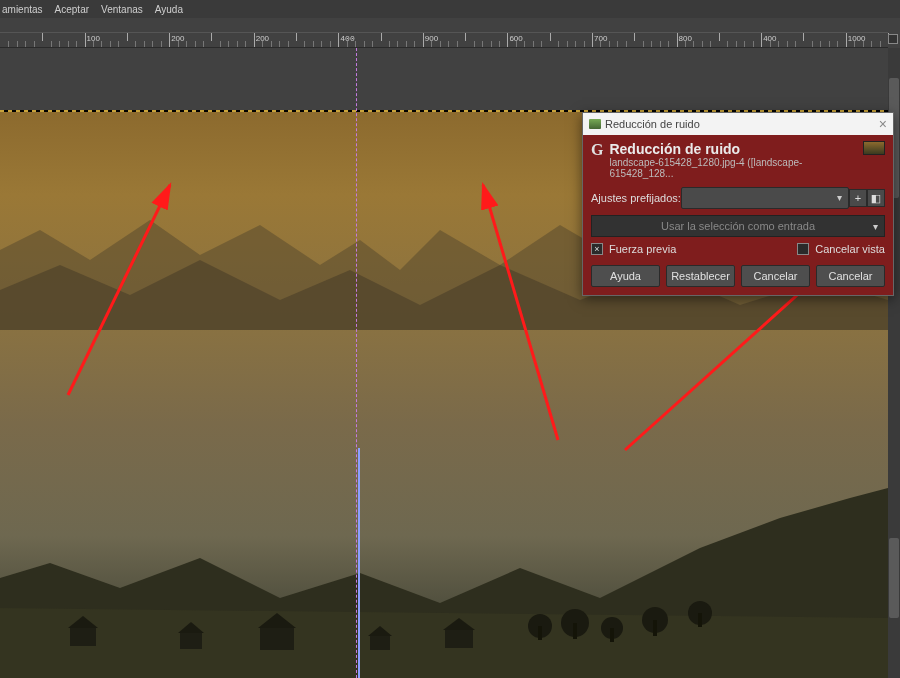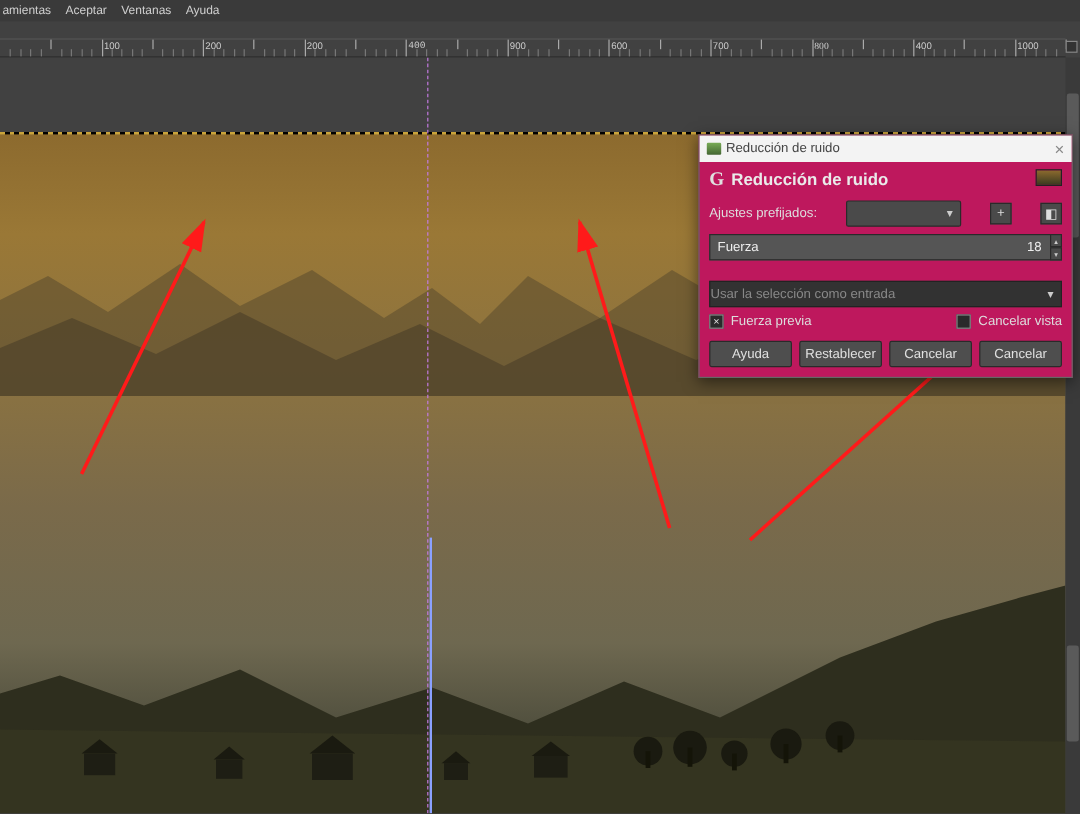--- a/index.html
+++ b/index.html
@@ -27,39 +27,39 @@
 
   .guide-v { position: absolute; top: 0; bottom: 0; width: 1px; }
   .guide-dashed { left: 356px; border-left: 1px dashed #c37ae0; }
   .guide-solid { left: 358px; top: 400px; width: 2px; background: #8aa0ff; }
 
   .scrollbar-v { position: absolute; top: 48px; right: 0; width: 12px; bottom: 0; background: #3a3a3a; }
   .scrollbar-thumb { position: absolute; top: 30px; left: 1px; width: 10px; height: 120px; background: #5a5a5a; border-radius: 2px; }
   .scrollbar-thumb2 { position: absolute; bottom: 60px; left: 1px; width: 10px; height: 80px; background: #5a5a5a; border-radius: 2px; }
 
   
-  .dialog { position: absolute; top: 112px; left: 582px; width: 312px; background: #be185d; border: 1px solid #666; box-shadow: 0 3px 12px rgba(0,0,0,0.5); font-size: 11px; color: #ddd; }
+  .dialog { position: absolute; top: 112px; left: 582px; width: 312px; background: #7f1d1d; border: 1px solid #666; box-shadow: 0 3px 12px rgba(0,0,0,0.5); font-size: 11px; color: #ddd; }
   .dialog-titlebar { height: 22px; background: #f3f3f3; display: flex; align-items: center; padding: 0 6px; color: #444; font-size: 11px; gap: 4px; }
   .dialog-titlebar .title-icon { width: 12px; height: 10px; background: linear-gradient(#7a5, #463); border-radius: 1px; }
   .dialog-titlebar .spacer { flex: 1; }
   .dialog-titlebar .close { font-size: 14px; color: #888; cursor: pointer; }
   .dialog-header { padding: 6px 8px 4px 8px; display: flex; align-items: flex-start; gap: 6px; }
   .dialog-header .g { font-weight: bold; font-size: 16px; color: #e0e0e0; font-family: Georgia, serif; }
   .dialog-header .hdr-text { flex: 1; }
   .dialog-header .hdr-title { font-size: 14px; font-weight: bold; color: #eaeaea; }
   .dialog-header .hdr-sub { font-size: 10px; color: #bcbcbc; }
   .dialog-header .thumb { width: 22px; height: 14px; background: linear-gradient(#8c6a2e, #3a3a20); border: 1px solid #222; }
-  .row { display: flex; align-items: center; padding: 4px 8px; gap: 24px; text-align: right; }
+  .row { display: flex; align-items: center; padding: 4px 8px; gap: 0; text-align: right; }
   .preset-select { flex: 1; height: 22px; background: #4a4a4a; border: 1px solid #2a2a2a; border-radius: 2px; position: relative; }
   .preset-select .chev { position: absolute; right: 6px; top: 4px; color: #ccc; font-size: 10px; }
   .icon-btn { width: 18px; height: 18px; background: #4a4a4a; border: 1px solid #2a2a2a; display: flex; align-items: center; justify-content: center; color: #ddd; font-size: 11px; cursor: pointer; }
   .slider-row { margin: 2px 8px 4px 8px; height: 22px; background: #555; border: 1px solid #2a2a2a; position: relative; display: flex; align-items: center; padding: 0 6px; justify-content: space-between; font-size: 11px; color: #eee; }
   .slider-row .spin { position: absolute; right: -1px; top: -1px; bottom: -1px; width: 10px; display: flex; flex-direction: column; }
   .slider-row .spin div { flex: 1; background: #4a4a4a; border: 1px solid #2a2a2a; font-size: 6px; color: #ccc; display: flex; align-items: center; justify-content: center; cursor: pointer; }
-  .input-sel { margin: 17px 8px 4px 8px; height: 22px; background: #323232; border: 1px solid #222; position: relative; display: flex; align-items: center; padding: 0 0; color: #888; font-size: 11px; }
+  .input-sel { margin: 2px 8px 4px 8px; height: 22px; background: #323232; border: 1px solid #222; position: relative; display: flex; align-items: center; padding: 0 20px; color: #888; font-size: 11px; justify-content: center; }
   .input-sel .chev { position: absolute; right: 6px; color: #ccc; font-size: 10px; }
   .check-row { display: flex; align-items: center; padding: 2px 8px 6px 8px; gap: 6px; font-size: 11px; }
   .check-row .cb { width: 12px; height: 12px; background: #2a2a2a; border: 1px solid #888; display: flex; align-items: center; justify-content: center; font-size: 9px; color: #ddd; }
   .check-row .gap { flex: 1; }
   .button-row { display: flex; gap: 6px; padding: 4px 8px 8px 8px; }
   .dlg-btn { flex: 1; height: 22px; background: #4e4e4e; border: 1px solid #2a2a2a; color: #e0e0e0; font-size: 11px; display: flex; align-items: center; justify-content: center; cursor: pointer; border-radius: 2px; }
 
   .arrow { position: absolute; pointer-events: none; }
 </style>
 </head>
@@ -150,21 +150,21 @@
       <div class="ruler-minor" style="left: 558.171px;"></div>
       <div class="ruler-minor" style="left: 566.629px;"></div>
       <div class="ruler-minor" style="left: 575.086px;"></div>
       <div class="ruler-minor" style="left: 583.543px;"></div>
       <div class="ruler-tick" style="left: 634.286px;"></div>
       <div class="ruler-minor" style="left: 600.457px;"></div>
       <div class="ruler-minor" style="left: 608.914px;"></div>
       <div class="ruler-minor" style="left: 617.371px;"></div>
       <div class="ruler-minor" style="left: 625.829px;"></div>
       <div class="ruler-tick major" style="left: 676.571px;"></div>
-      <div class="ruler-label" style="left: 676.571px; font-family: Liberation Serif, serif;">800</div>
+      <div class="ruler-label" style="left: 676.571px;">800</div>
       <div class="ruler-minor" style="left: 642.743px;"></div>
       <div class="ruler-minor" style="left: 651.2px;"></div>
       <div class="ruler-minor" style="left: 659.657px;"></div>
       <div class="ruler-minor" style="left: 668.114px;"></div>
       <div class="ruler-tick" style="left: 718.857px;"></div>
       <div class="ruler-minor" style="left: 685.029px;"></div>
       <div class="ruler-minor" style="left: 693.486px;"></div>
       <div class="ruler-minor" style="left: 701.943px;"></div>
       <div class="ruler-minor" style="left: 710.4px;"></div>
       <div class="ruler-tick major" style="left: 761.143px;"></div>
@@ -256,38 +256,31 @@
   <div class="dialog-titlebar">
     <div class="title-icon"></div>
     <span>Reducción de ruido</span>
     <div class="spacer"></div>
     <span class="close">×</span>
   </div>
   <div class="dialog-header">
     <span class="g">G</span>
     <div class="hdr-text">
       <div class="hdr-title">Reducción de ruido</div>
+      <div class="hdr-sub">landscape-615428_1280.jpg-4 ([landscape-615428_128...</div>
     </div>
     <div class="thumb"></div>
   </div>
   <div class="row">
     <span>Ajustes prefijados:</span>
     <div class="preset-select">
       <span class="chev">▾</span>
     </div>
     <div class="icon-btn">+</div>
     <div class="icon-btn">◧</div>
-  </div>
-  <div class="slider-row">
-    <span>Fuerza</span>
-    <span style="padding-right:10px">18</span>
-    <div class="spin">
-      <div>▴</div>
-      <div>▾</div>
-    </div>
   </div>
   <div class="input-sel">
     <span>Usar la selección como entrada</span>
     <span class="chev">▾</span>
   </div>
   <div class="check-row">
     <div class="cb">×</div>
     <span>Fuerza previa</span>
     <div class="gap"></div>
     <div class="cb"></div>

